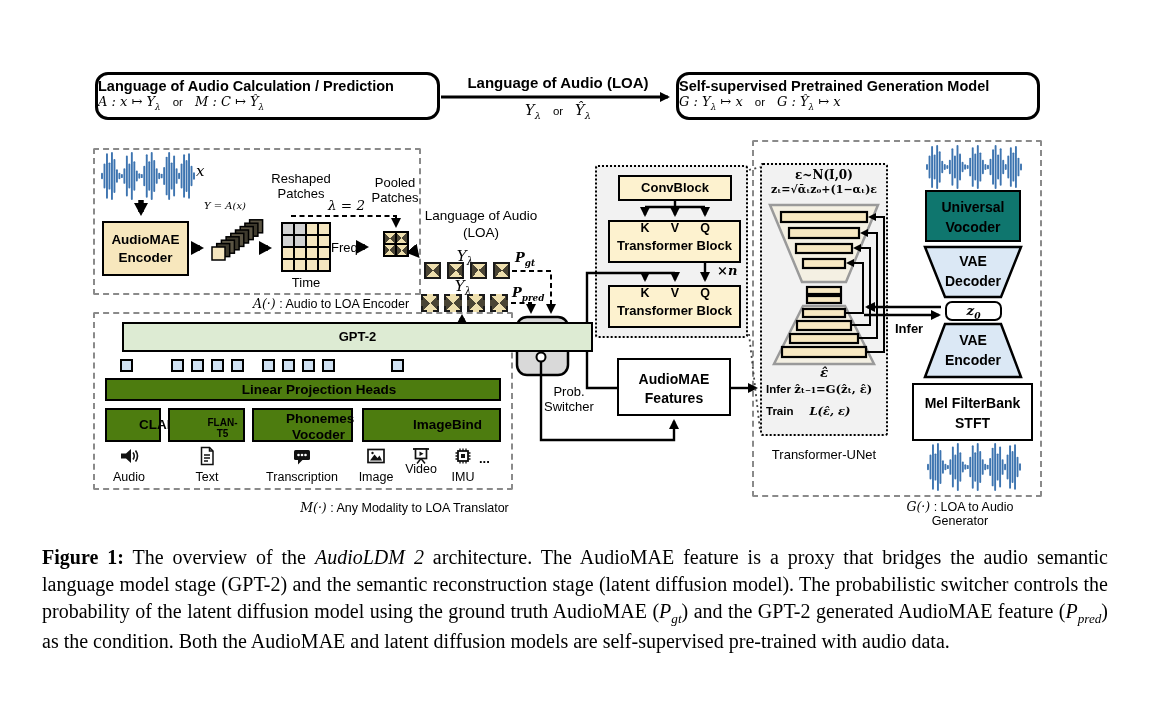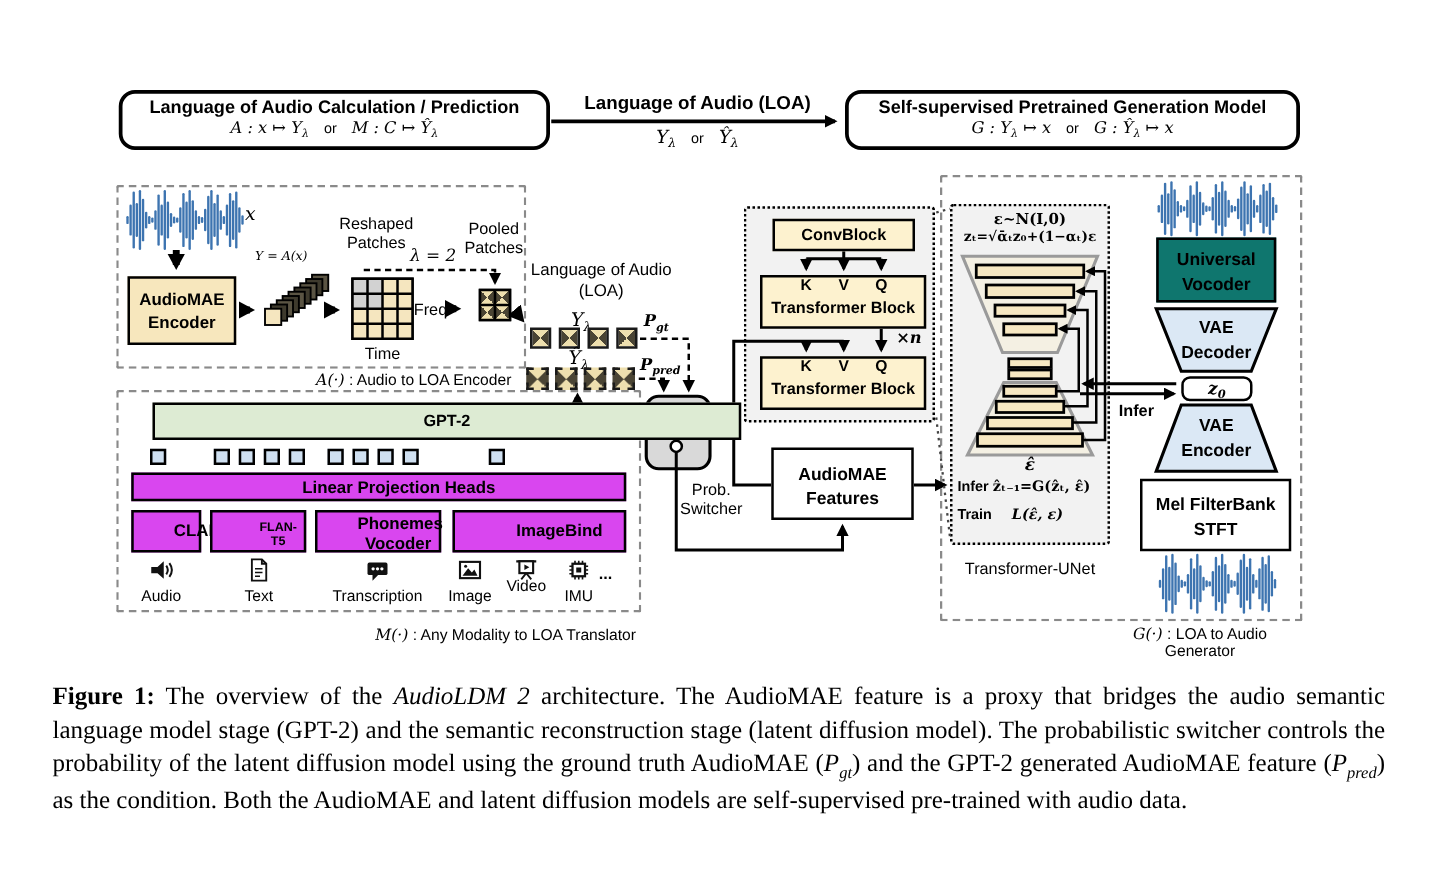--- a/index.html
+++ b/index.html
@@ -4,37 +4,37 @@
 <style>
   html,body{margin:0;padding:0;background:#fff;}
   .stage{position:relative;width:1150px;height:714px;background:#fff;overflow:hidden;
          font-family:"Liberation Sans","DejaVu Sans",sans-serif;color:#000;}
   .abs{position:absolute;box-sizing:border-box;z-index:2;}
   .panel{position:absolute;box-sizing:border-box;z-index:0;}
   .dashedbox{border:2.3px dashed #8a8a8a;border-radius:2px;}
   .dotbox{border:2.6px dotted #000;background:#f2f2f2;border-radius:3px;}
   svg.wires{position:absolute;left:0;top:0;z-index:1;pointer-events:none;}
   .box{border:2.5px solid #000;background:#fff;text-align:center;}
-  .rbox{border:3px solid #000;border-radius:13px;background:#fff;text-align:center;}
+  .rbox{border:3px solid #000;border-radius:13px;background:#fff;}
   .b{font-weight:bold;}
   .ctr{text-align:center;}
   .formula{font-family:"DejaVu Serif","DejaVu Sans",serif;font-style:italic;}
   sub{font-size:68%;}
   .or{font-style:normal;font-family:"Liberation Sans","DejaVu Sans",sans-serif;font-size:11.5px;margin:0 12px;}
   .sq{position:absolute;width:13px;height:13px;background:#cfe0f1;border:2px solid #000;box-sizing:border-box;z-index:2;}
   .mos{background:conic-gradient(from 45deg,#4a4434 0 25%,#eedfae 0 50%,#4a4434 0 75%,#eedfae 0);}
   .patch{position:absolute;width:17px;height:17px;border:2px solid #1a1a1a;box-sizing:border-box;z-index:2;}
   .patchd{position:absolute;width:18px;height:18px;border:2px dashed #1a1a1a;box-sizing:border-box;z-index:2;}
   .rgrid{display:grid;grid-template-columns:repeat(4,1fr);grid-template-rows:repeat(4,1fr);
          gap:1.6px;background:#000;border:2.2px solid #000;width:50px;height:50px;}
   .rgrid .cell{background:#f5e6bf;}
   .rgrid .cell.g{background:#d2d2d2;}
   .pgrid{display:grid;grid-template-columns:1fr 1fr;grid-template-rows:1fr 1fr;gap:2px;background:#000;
          border:2.2px solid #000;width:26px;height:26px;}
-  .bluebox{background:#d946ef;border:2.5px solid #000;text-align:center;font-weight:bold;padding-left:32px;}
+  .bluebox{background:#4d7c0f;border:2.5px solid #000;text-align:center;font-weight:bold;padding-left:32px;}
   .tanbox{background:#fdf2cf;border:2.5px solid #000;text-align:center;font-weight:bold;}
   g.wave line{stroke:#3d74b0;stroke-width:1.9;stroke-linecap:round;}
   .capt{font-family:"Liberation Serif","DejaVu Serif",serif;font-size:20px;line-height:1.36;text-align:justify;}
   .capt sub{font-size:66%;font-style:italic;}
   .icon svg{display:block;}
 </style>
 </head>
 <body>
 
 <div class="stage">

